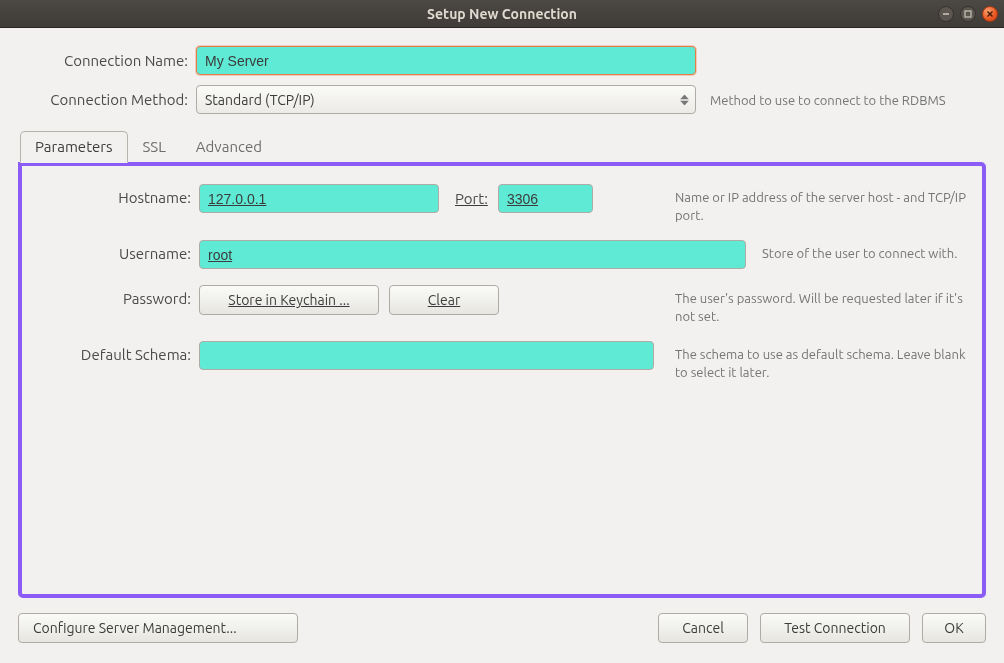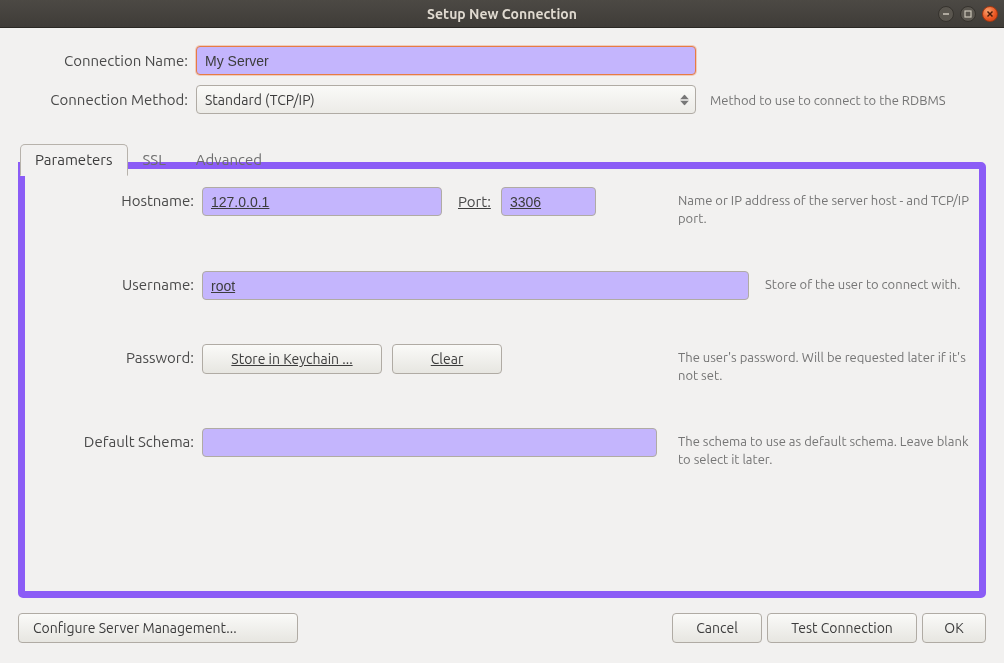--- a/index.html
+++ b/index.html
@@ -71,21 +71,21 @@
   .hint {
     font-size:13px;
     color:#757575;
     flex:0 0 auto;
     padding-left:6px;
   }
   input[type=text].txt {
     height:29px;
     border:1px solid #b0aba4;
     border-radius:4px;
-    background:#c4b5fd;
+    background:#5eead4;
     padding:0 8px;
     font-size:14px;
     color:#3c3c3c;
     outline:none;
   }
   input.txt.focus {
     border:1px solid #e77c44;
     box-shadow:0 0 0 1px rgba(231,124,68,0.3);
   }
   .txt.conn-name { flex:0 0 500px; }
@@ -117,38 +117,37 @@
     padding-left:2px;
   }
   .tab {
     padding:6px 14px 7px 14px;
     font-size:15px;
     color:#6d6d6d;
     border:1px solid transparent;
     border-top-left-radius:5px;
     border-top-right-radius:5px;
     position:relative;
-    top:14px;
+    top:1px;
     cursor:default;
   }
   .tab.active {
     background:#f2f1f0;
     border:1px solid #b7b2ab;
     border-bottom:1px solid #f2f1f0;
     color:#3c3c3c;
   }
   .tabpanel {
-    border:7px solid #8b5cf6;
+    border:4px solid #8b5cf6;
     border-radius:0 5px 5px 5px;
     flex:1 1 auto;
     padding:18px 6px 14px 14px;
     display:flex;
     flex-direction:column;
     background:#f2f1f0;
-    gap:28px;
   }
   
   .prow {
     display:flex;
     align-items:flex-start;
     gap:8px;
     margin-bottom:16px;
   }
   .prow .left-label{ width:155px; padding-top:5px;}
   .field-col { flex:0 0 460px; display:flex; align-items:center; gap:10px;text-decoration:underline;}
@@ -182,21 +181,21 @@
   }
   .btn.wide{ min-width:110px;}
 
   
   .footer {
     flex:0 0 auto;
     border-top:1px solid transparent;
     padding:14px 18px 18px 18px;
     display:flex;
     align-items:flex-start;
-    gap:5px;
+    gap:12px;
   }
   .footer .spacer{flex:1;}
   .btn.ok{min-width:64px;}
 </style>
 </head>
 <body>
 
 <div class="titlebar">
   <div class="title">Setup New Connection</div>
   <div class="win-btns">

